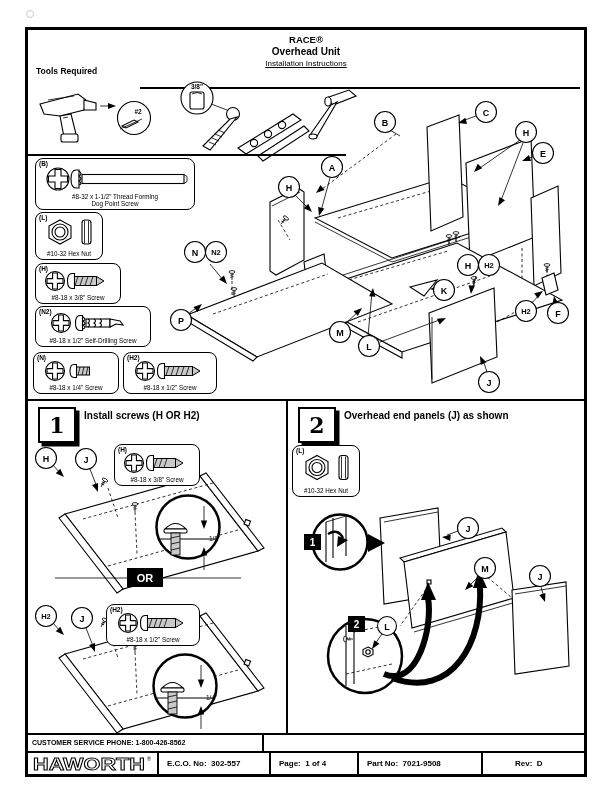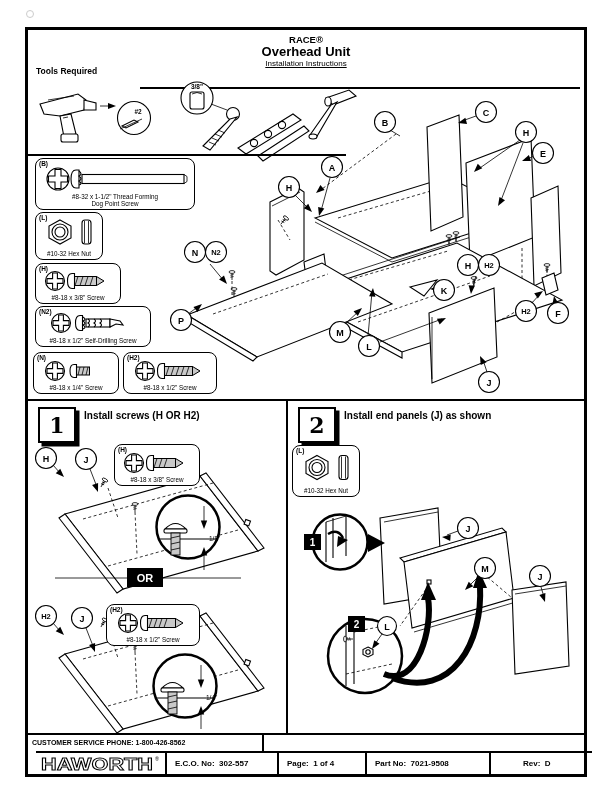--- a/index.html
+++ b/index.html
@@ -3,38 +3,38 @@
 <meta charset="utf-8">
 <style>
   html,body{margin:0;padding:0;background:#fff;}
   .page{position:relative;width:594px;height:792px;background:#fff;overflow:hidden;
         font-family:"Liberation Sans",sans-serif;color:#000;margin-top:6px;}
   .sheet{position:absolute;left:25px;top:21px;width:556px;height:744px;border:3px solid #000;background:#fff;}
   .abs{position:absolute;}
   .hline{position:absolute;background:#000;height:1.5px;}
   .hdr{position:absolute;left:0;right:0;top:4px;text-align:center;line-height:12px;}
   .hdr .t1{font-weight:bold;font-size:9.5px;}
-  .hdr .t2{font-weight:bold;font-size:13px;}
+  .hdr .t2{font-weight:bold;font-size:10px;}
   .hdr .t3{font-size:8px;text-decoration:underline;}
   .toolslbl{position:absolute;left:8px;top:36px;font-weight:bold;font-size:8.5px;}
   .pbox{position:absolute;border:1.5px solid #000;border-radius:8px;background:#fff;}
   .ptag{position:absolute;top:1px;left:3px;font-weight:bold;font-size:6.5px;}
   .pdesc{position:absolute;left:0;right:0;bottom:2px;text-align:center;font-size:6.3px;line-height:7px;}
   .steps{position:absolute;left:0;top:369px;width:556px;height:334px;border-top:2px solid #000;box-sizing:border-box;}
   .step{position:absolute;top:0;height:100%;}
   .step1{left:0;width:258px;}
   .step2{left:258px;width:298px;border-left:2px solid #000;box-sizing:border-box;}
   .stepnum{position:absolute;left:10px;top:6px;width:34px;height:32px;border:2px solid #000;background:#fff;
            box-shadow:3.5px 3.5px 0 #000;display:flex;align-items:center;justify-content:center;
            font-family:"DejaVu Serif",serif;font-weight:bold;font-size:22px;}
   .steptitle{position:absolute;left:56px;top:9px;font-weight:bold;font-size:10px;}
   .phone-row{position:absolute;left:0;top:703px;width:556px;height:18px;border-top:2px solid #000;box-sizing:border-box;}
   .phone-cell{position:absolute;left:0;top:0;width:236px;height:100%;border-right:2px solid #000;box-sizing:border-box;
               font-weight:bold;font-size:7px;line-height:16px;padding-left:4px;}
-  .bbar{position:absolute;left:8px;top:721px;width:556px;height:23px;border-top:2.5px solid #000;box-sizing:border-box;
+  .bbar{position:absolute;left:0;top:721px;width:556px;height:23px;border-top:2.5px solid #000;box-sizing:border-box;
         display:flex;}
   .bcell{border-right:2px solid #000;box-sizing:border-box;display:flex;align-items:center;
          font-weight:bold;font-size:8px;padding-left:8px;}
   .bcell:last-child{border-right:none;}
   .regmark{position:absolute;left:26px;top:4px;width:6px;height:6px;border:0.5px solid #ccc;border-radius:50%;}
   svg{position:absolute;overflow:visible;}
   svg *{vector-effect:none;}
   .ln{stroke:#000;stroke-width:1.1;fill:#fff;}
   .lnf{stroke:#000;stroke-width:1.1;fill:none;}
   .thin{stroke:#000;stroke-width:0.8;fill:none;}
@@ -518,21 +518,21 @@
             <line class="thin" x1="40" y1="6.5" x2="37" y2="15.5"></line>
             <line class="thin" x1="45" y1="6.5" x2="42" y2="15.5"></line>
             <line class="thin" x1="50" y1="6.5" x2="47" y2="15.5"></line>
           </svg>
           <div class="pdesc">#8-18 x 1/2" Screw</div>
         </div>
       </div>
 
       <div class="step step2">
         <div class="stepnum">2</div>
-        <div class="steptitle">Install end panels (J) as shown</div>
+        <div class="steptitle">Overhead end panels (J) as shown</div>
 
         <div class="pbox" style="left:4px;top:44px;width:66px;height:50px;">
           <span class="ptag">(L)</span>
           <svg style="left:6px;top:8px;" width="54" height="27" viewBox="0 0 54 26">
             <polygon class="ln" points="18,1 29,7 29,19 18,25 7,19 7,7"></polygon>
             <circle class="lnf" cx="18" cy="13" r="8"></circle>
             <circle class="lnf" cx="18" cy="13" r="5"></circle>
             <rect class="ln" x="40" y="1" width="9" height="24" rx="3"></rect>
             <line class="thin" x1="42.5" y1="2" x2="42.5" y2="24"></line>
             <line class="thin" x1="46.5" y1="2" x2="46.5" y2="24"></line>

